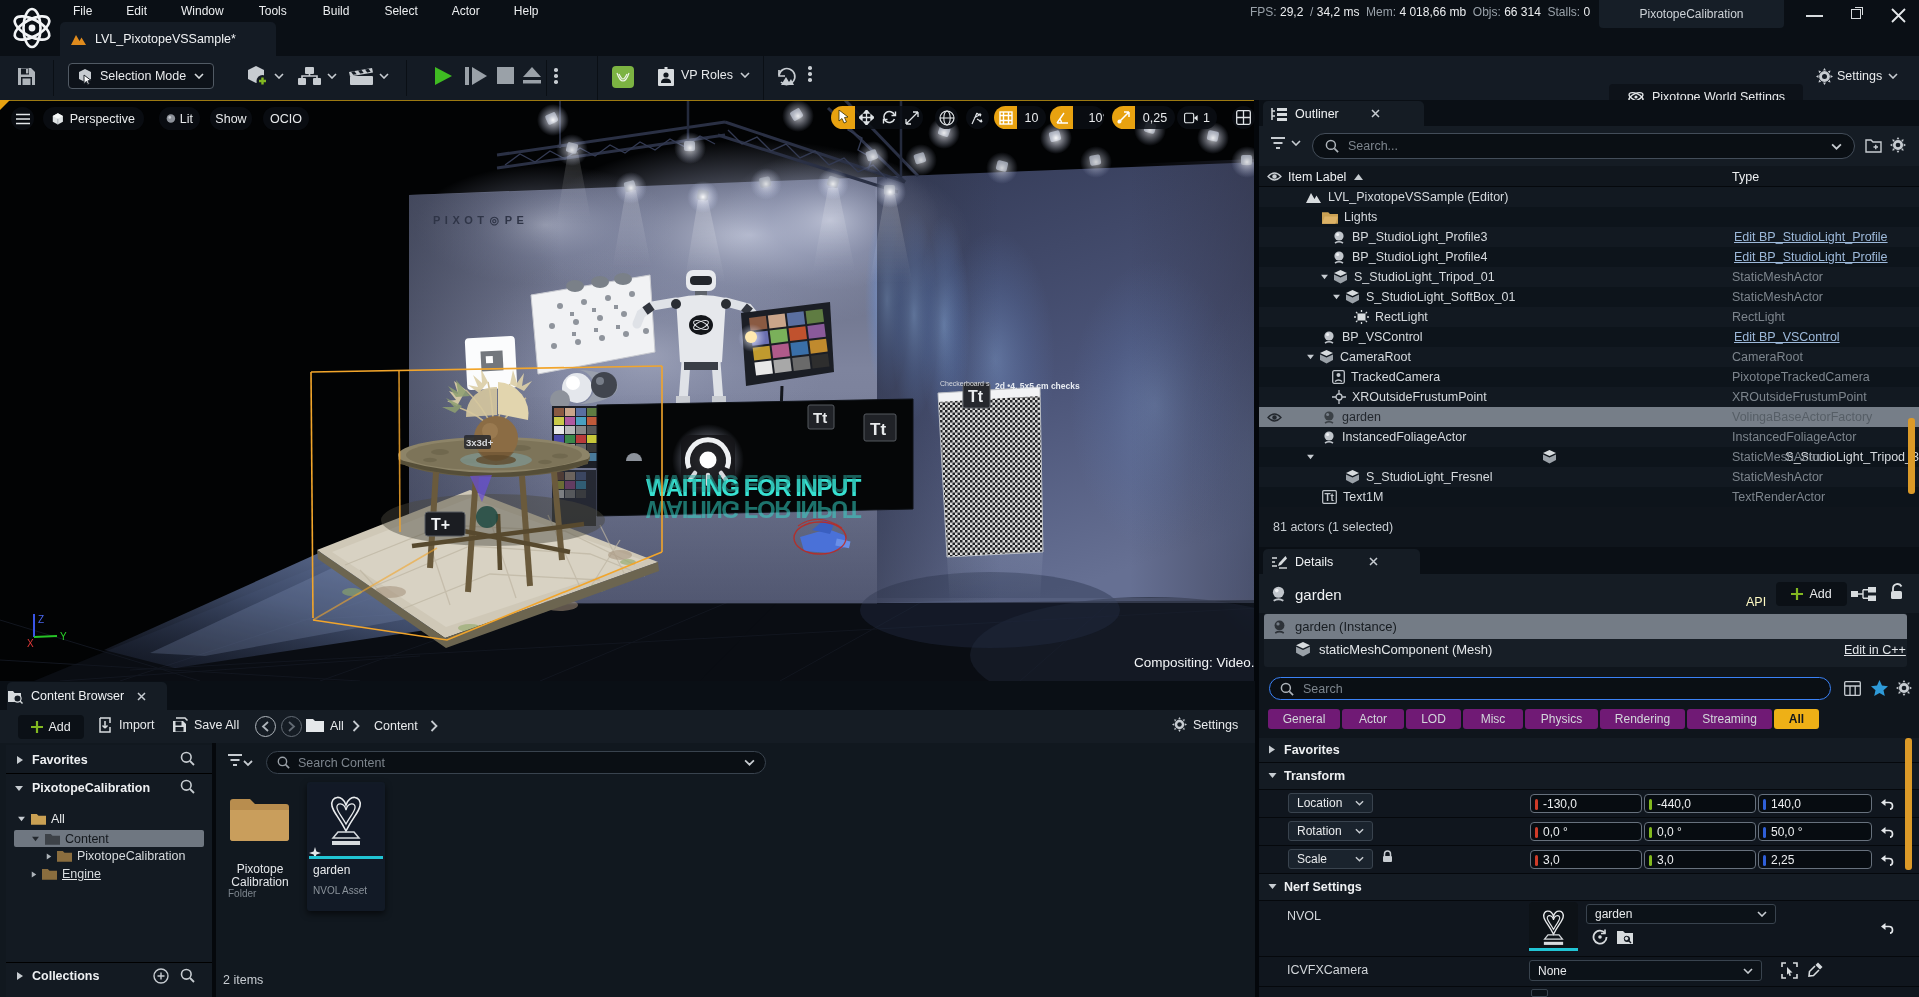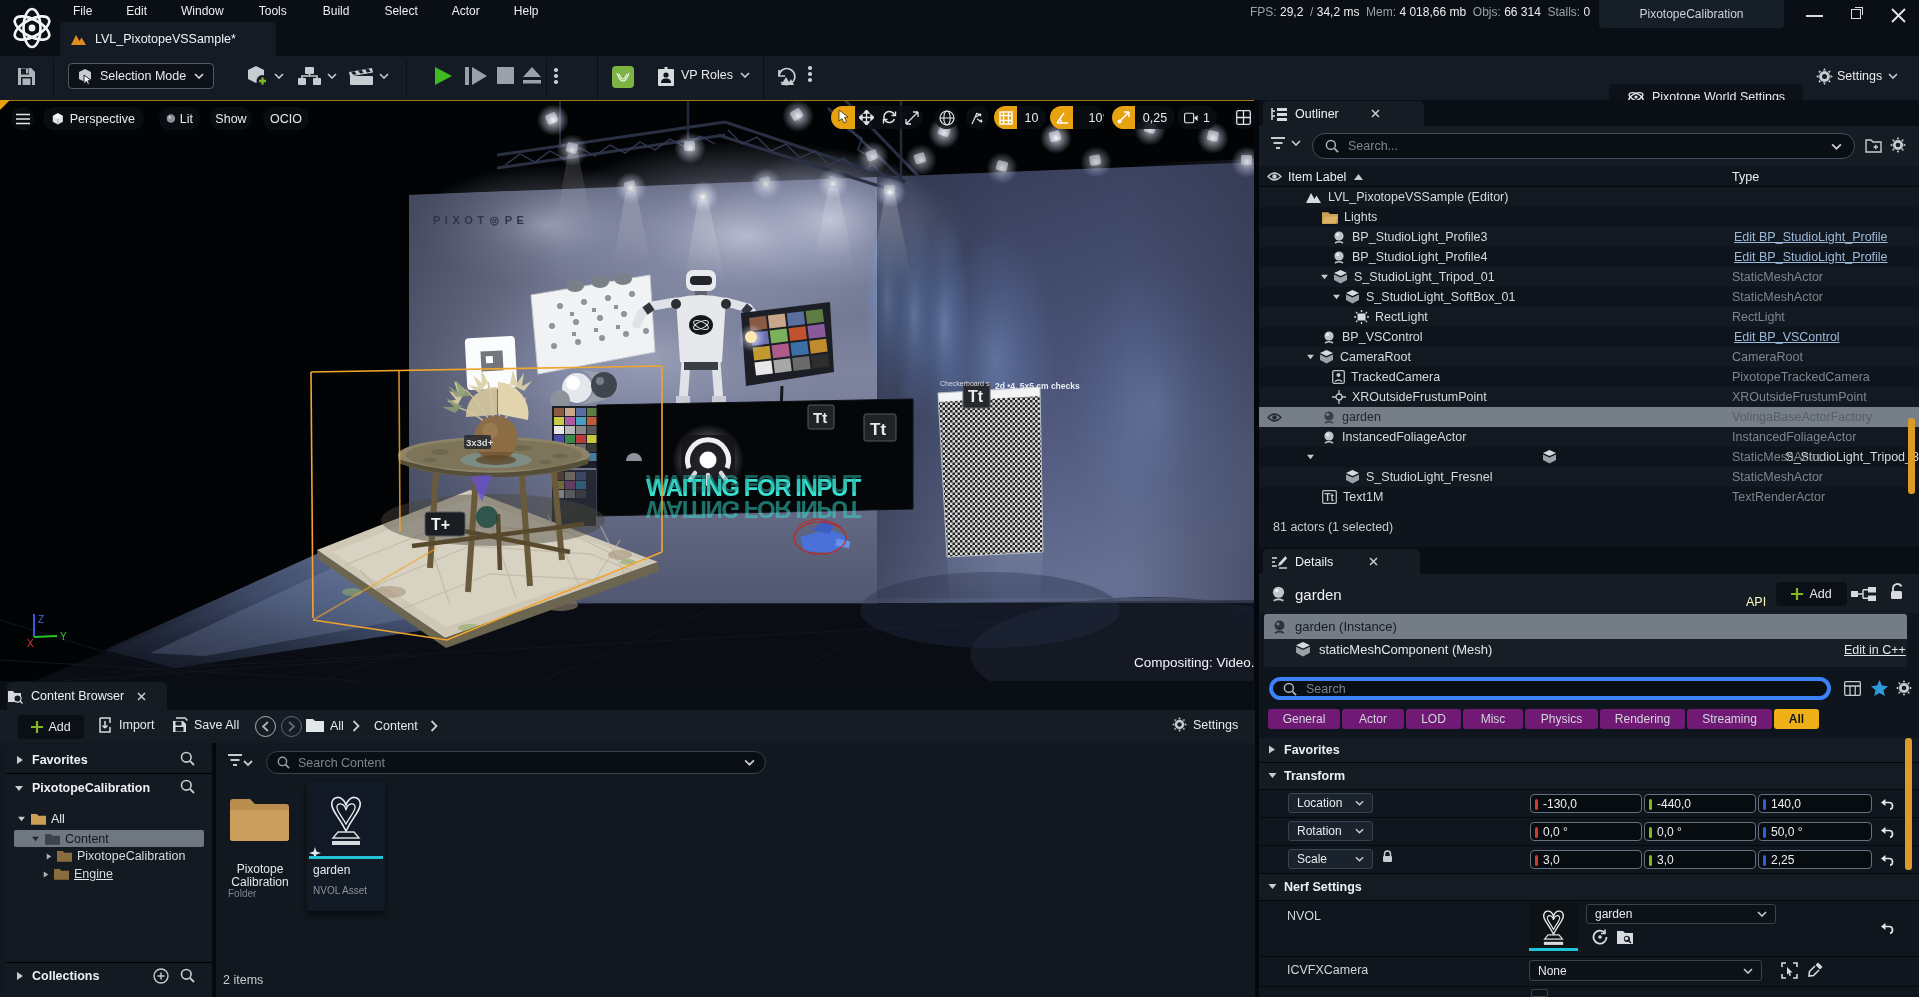--- a/index.html
+++ b/index.html
@@ -929,21 +929,21 @@
     </div>
     <div class="abs row" style="left:46px;top:168px;gap:5px;">
       <svg width="6" height="9" viewBox="0 0 8 10">
           <path d="M1 1 L7 5 L1 9 Z" fill="#aeb4ba"></path>
         </svg>
       <svg width="15" height="12" viewBox="0 0 18 14">
           <path d="M0 1 H7 L9 3 H18 V14 H0 Z" fill="#8a6d3e"></path>
         </svg>
       <span style="font-size:12.5px;color:#d7dbde;">PixotopeCalibration</span>
     </div>
-    <div class="abs row" style="left:43px;top:186px;gap:5px;text-decoration:underline;">
+    <div class="abs row" style="left:31px;top:186px;gap:5px;text-decoration:underline;">
       <svg width="6" height="9" viewBox="0 0 8 10">
           <path d="M1 1 L7 5 L1 9 Z" fill="#aeb4ba"></path>
         </svg>
       <svg width="15" height="12" viewBox="0 0 18 14">
           <path d="M0 1 H7 L9 3 H18 V14 H0 Z" fill="#8a6d3e"></path>
         </svg>
       <span style="font-size:12.5px;color:#d7dbde;">Engine</span>
     </div>
     <div class="abs" style="left:6px;top:281px;width:206px;height:1px;background:#000;"></div>
     <div class="abs row" style="left:16px;top:288px;gap:8px;">
@@ -1266,21 +1266,21 @@
     </div>
     <div class="abs row" style="left:36px;top:95px;gap:8px;">
       <svg width="16" height="15" viewBox="0 0 15 14">
           <path d="M7.5 0 L14 3 L7.5 6 L1 3 Z" fill="#d7dbde"></path>
           <path d="M1 4.5 L7.5 7.5 L14 4.5 V10 L7.5 13.5 L1 10 Z" fill="#9aa1a8"></path>
         </svg>
       <span style="font-size:13px;color:#e4e7ea;">staticMeshComponent (Mesh)</span>
     </div>
     <span class="abs" style="left:585px;top:96px;font-size:12.5px;color:#e4e7ea;text-decoration:underline;">Edit in C++</span>
 
-    <div class="abs row" style="left:10px;top:130px;width:562px;height:23px;background:#0a0f14;border:4px solid #3b82f6;border-radius:12px;padding:0 10px;gap:9px;">
+    <div class="abs row" style="left:10px;top:130px;width:562px;height:23px;background:#0a0f14;border:1px solid #3b82f6;border-radius:12px;padding:0 10px;gap:9px;">
       <svg width="14" height="14" viewBox="0 0 15 15">
           <circle cx="6.3" cy="6.3" r="4.8" stroke="#aeb4ba" stroke-width="1.6" fill="none"></circle>
           <line x1="10" y1="10" x2="14" y2="14" stroke="#aeb4ba" stroke-width="1.8"></line>
         </svg>
       <span style="font-size:12.5px;color:#7d858d;">Search</span>
     </div>
     <svg class="abs" style="left:585px;top:134px;" width="17" height="15" viewBox="0 0 17 15">
         <rect x="0.7" y="0.7" width="15.6" height="13.6" rx="1" stroke="#c7ccd1" stroke-width="1.3" fill="none"></rect>
         <path d="M0.7 5 H16.3 M6 5 V14.3 M11.2 5 V14.3" stroke="#c7ccd1" stroke-width="1.3"></path>
       </svg>

